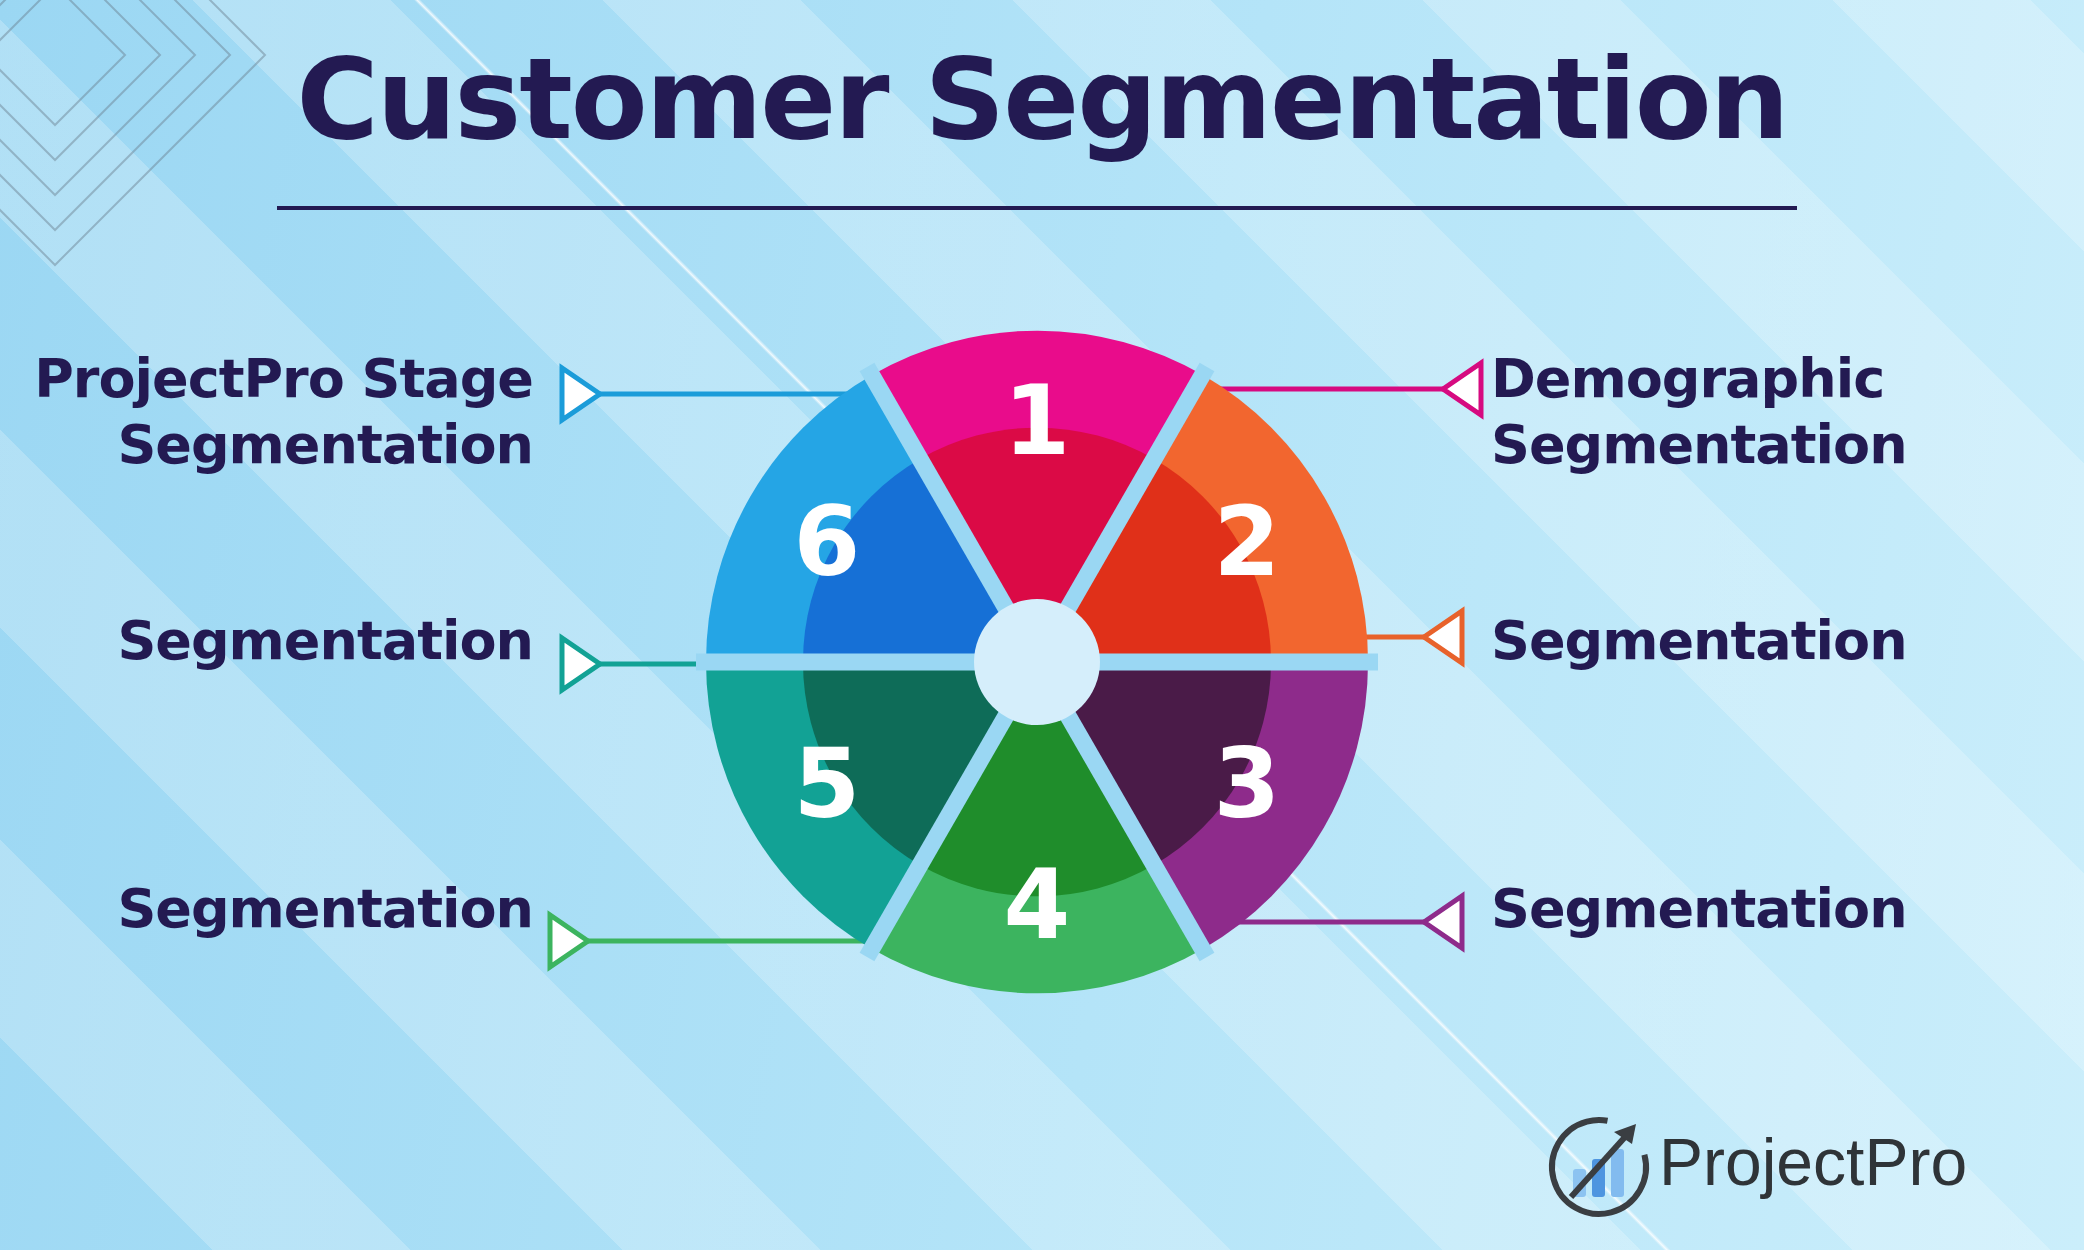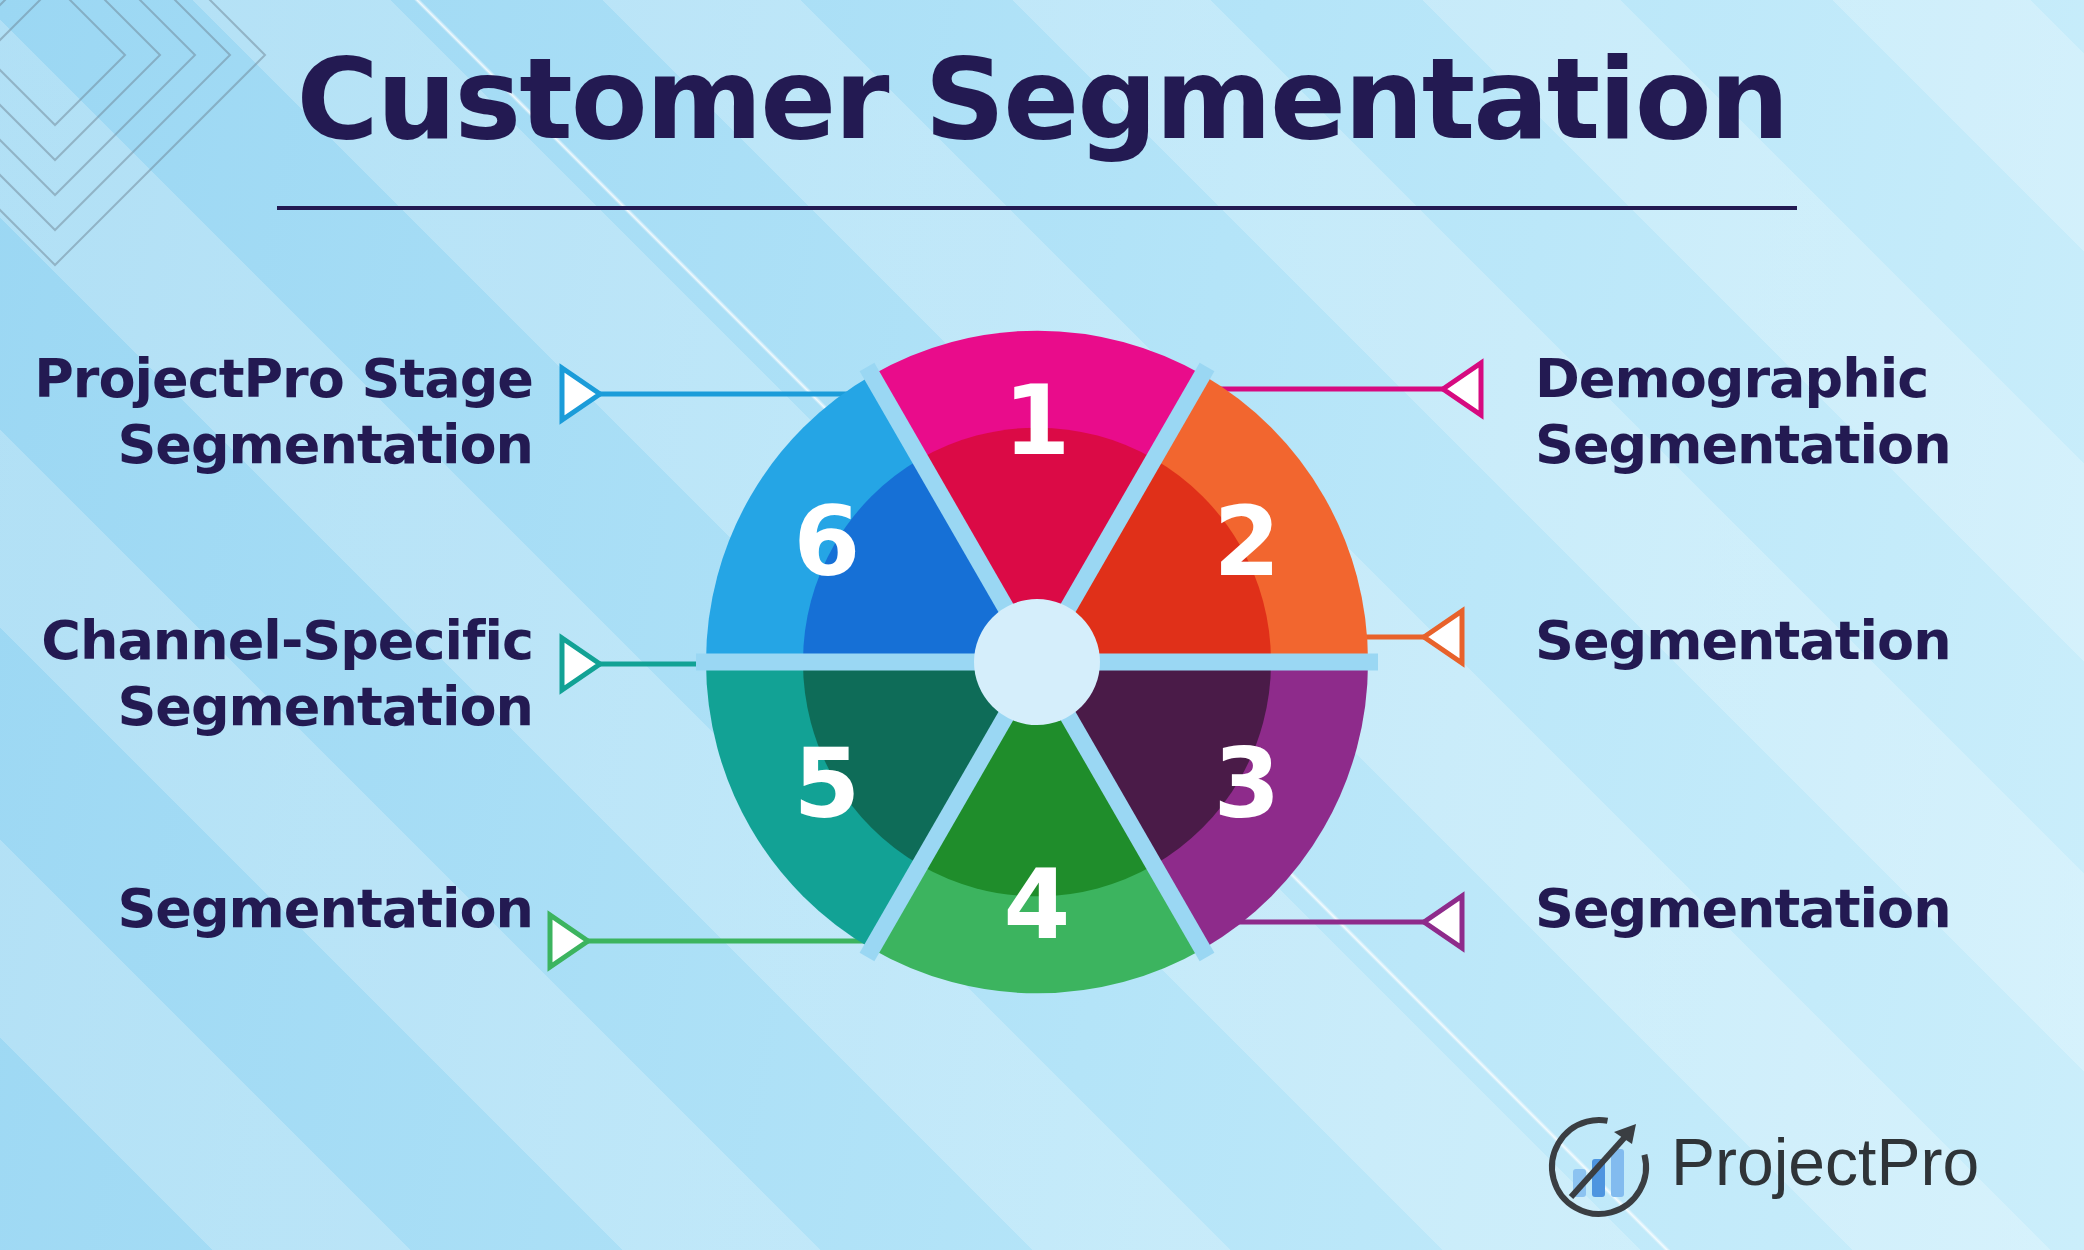--- a/index.html
+++ b/index.html
@@ -17,24 +17,24 @@
     color:#231A52;
   }
   .title-underline{
     position:absolute;left:277px;top:206px;width:1520px;height:4px;background:#231A52;
   }
   .callout-label{
     position:absolute;color:#231A52;font-weight:bold;font-size:54px;line-height:66px;letter-spacing:-1px;
     white-space:nowrap;
   }
   .callout-label.left{text-align:right;right:1551px;}
-  .callout-label.right{text-align:left;left:1535px;}
+  .callout-label.right{text-align:left;left:1491px;}
   .main-svg,.ornament-svg{position:absolute;left:0;top:0;}
   .logo{
-    position:absolute;left:1545px;top:1103px;display:flex;align-items:center;gap:14px;
+    position:absolute;left:1545px;top:1103px;display:flex;align-items:center;gap:2px;
   }
   .logo-text{
     font-family:"Liberation Sans",sans-serif;font-size:66px;color:#2F3438;letter-spacing:0;
   }
   .seg-number{font-family:"DejaVu Sans",sans-serif;font-weight:bold;font-size:96px;fill:#ffffff;}
 </style>
 </head>
 <body>
 
 <div class="stage">
@@ -118,21 +118,20 @@
       <text class="seg-number" x="827" y="817">5</text>
       <text class="seg-number" x="827" y="575">6</text>
     </g>
   </svg>
 
   <div class="callout-label left" style="top:346px;">
     <div>ProjectPro Stage</div>
     <div>Segmentation</div>
   </div>
   <div class="callout-label left" style="top:608px;">
-    <div>Channel-Specific</div>
     <div>Segmentation</div>
   </div>
   <div class="callout-label left" style="top:876px;">
     <div>Segmentation</div>
   </div>
   <div class="callout-label right" style="top:346px;">
     <div>Demographic</div>
     <div>Segmentation</div>
   </div>
   <div class="callout-label right" style="top:608px;">

